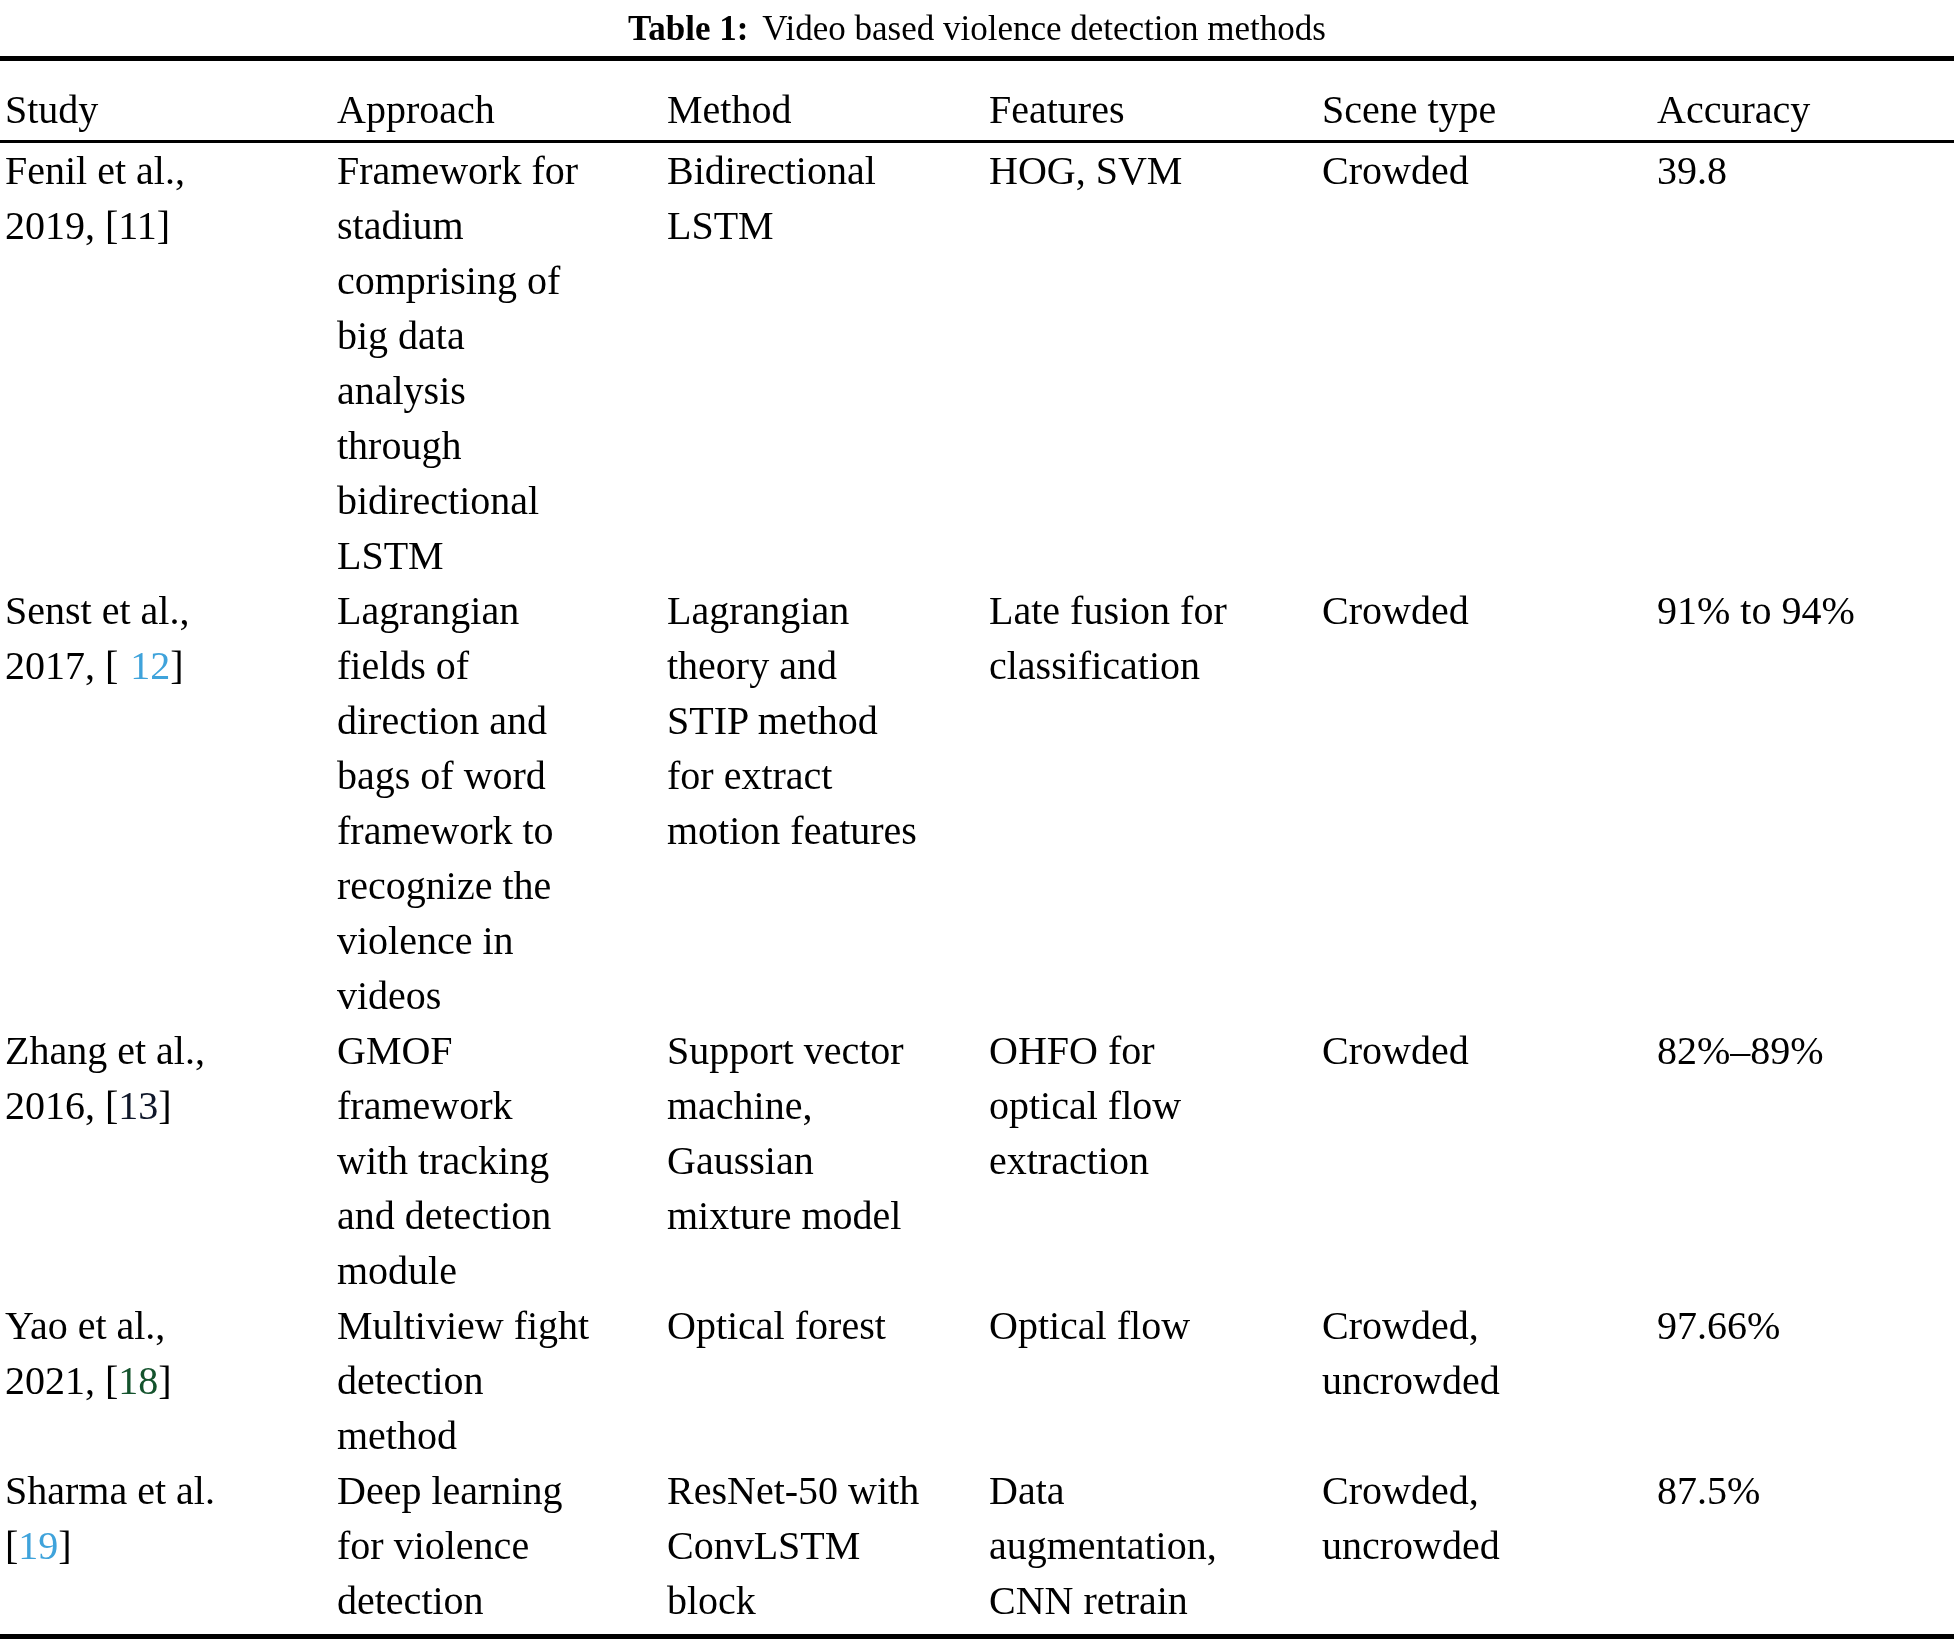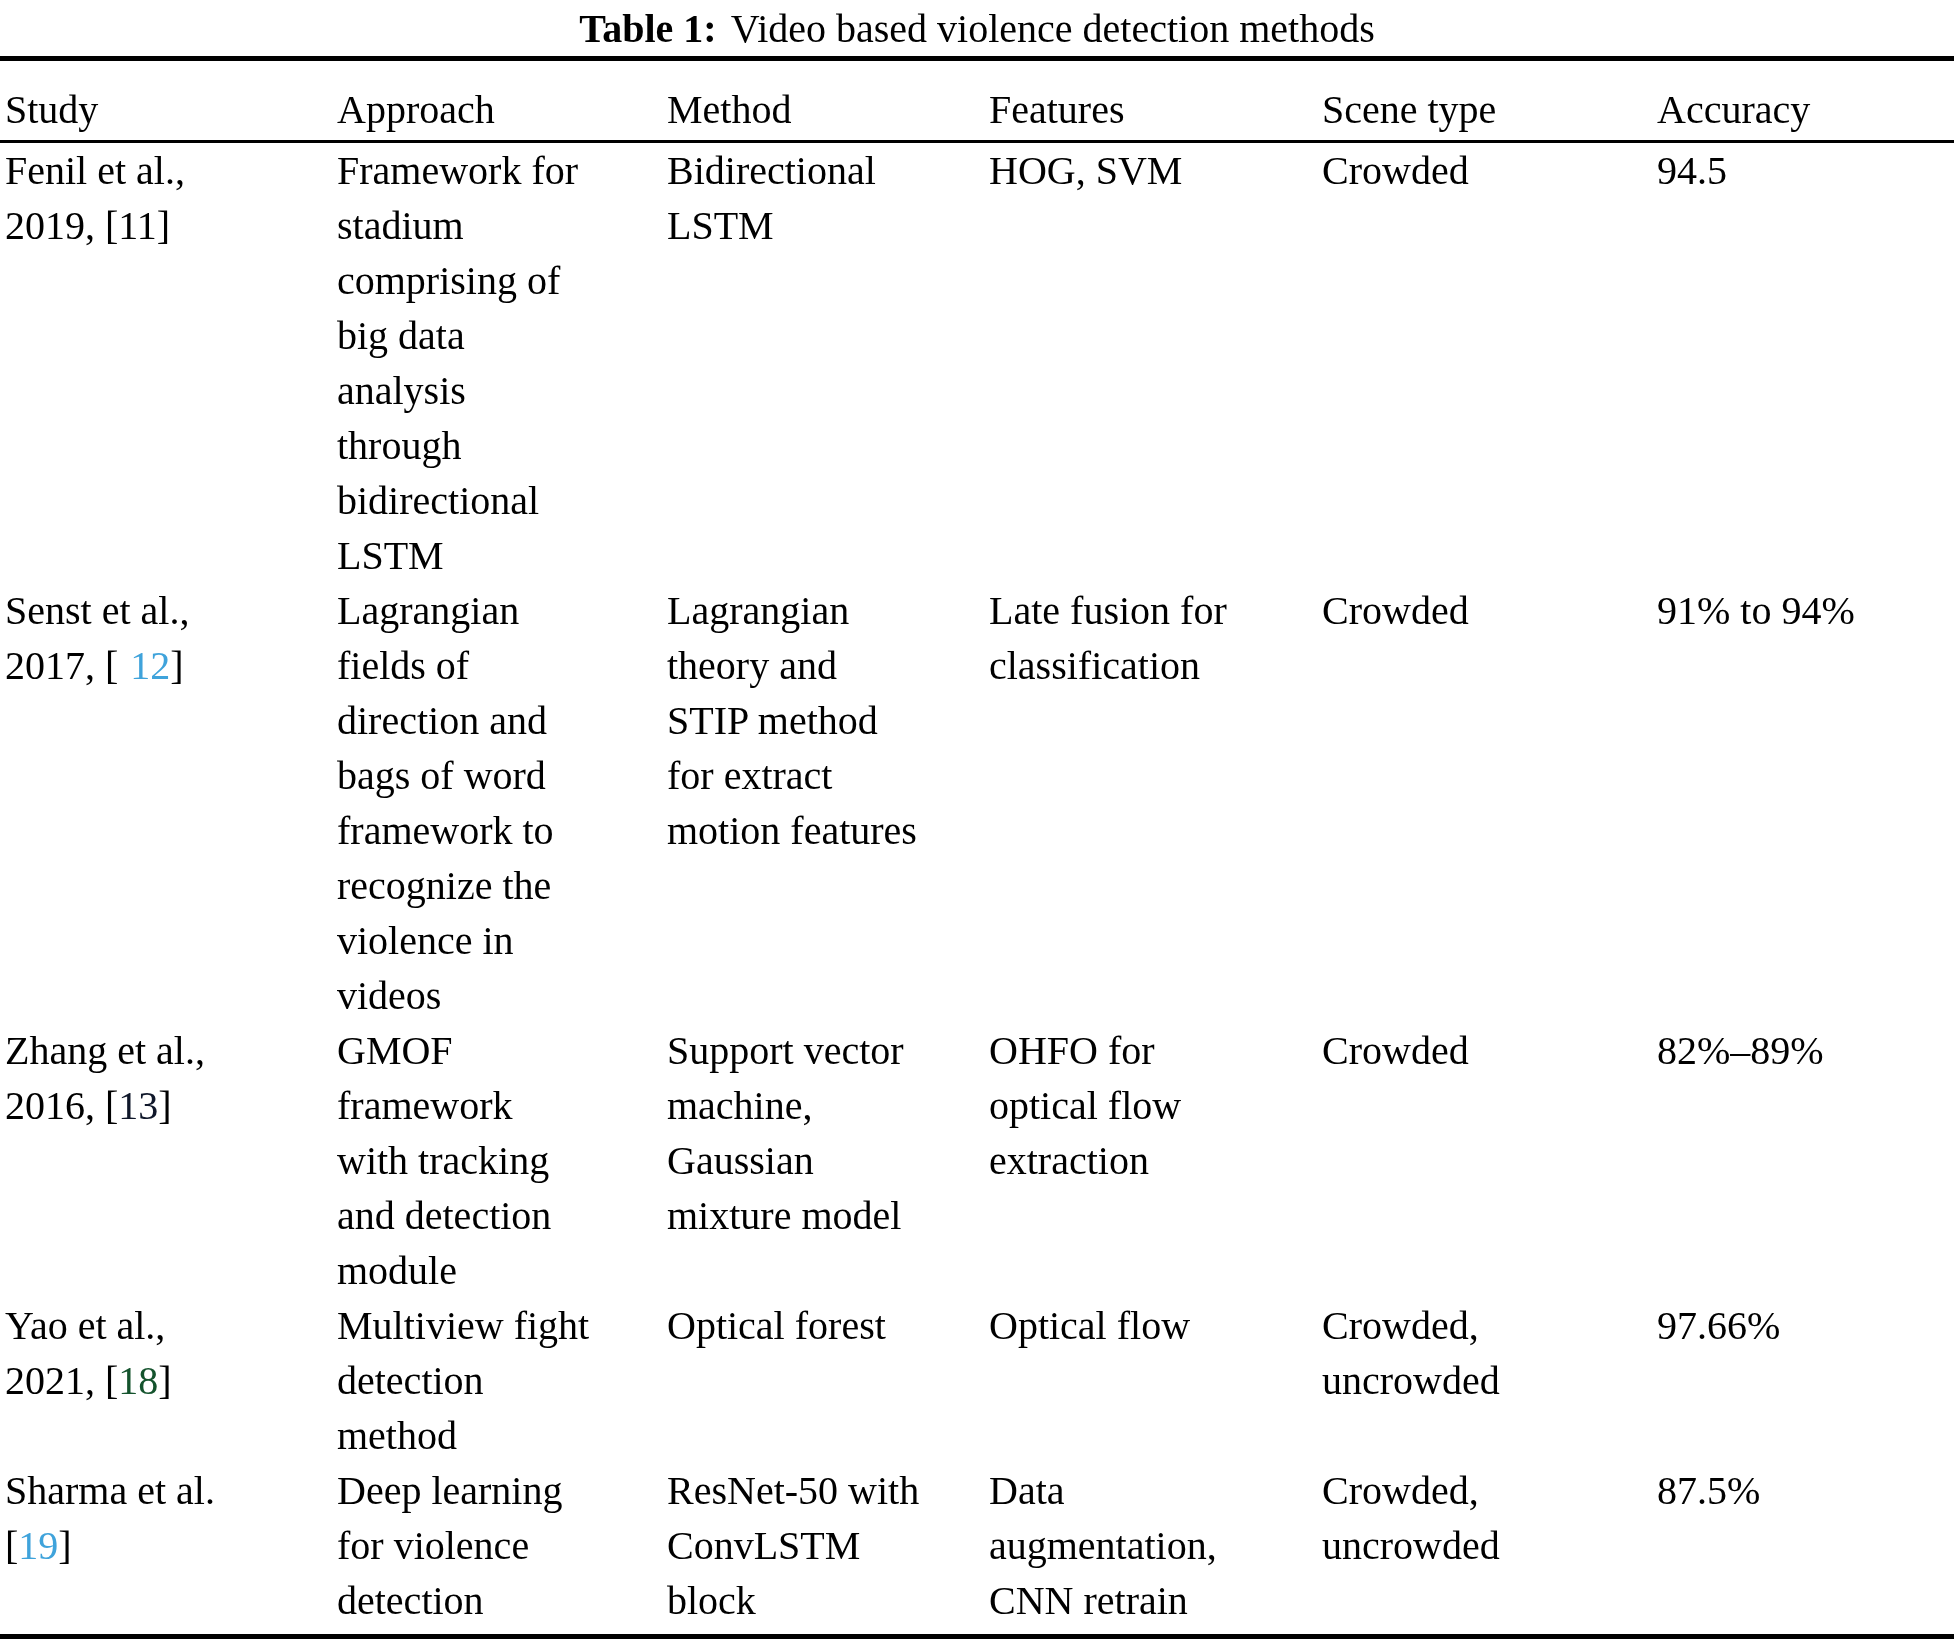--- a/index.html
+++ b/index.html
@@ -5,21 +5,21 @@
   html, body { margin: 0; padding: 0; background: #ffffff; }
   body {
     width: 1954px; height: 1650px; overflow: hidden;
     font-family: "Liberation Serif", "DejaVu Serif", serif;
     color: #000000;
     -webkit-font-smoothing: antialiased;
   }
   .caption {
     margin-top: 6px;
     text-align: center;
-    font-size: 40px;
+    font-size: 35px;
     line-height: 46px;
   }
   .caption-label { font-weight: bold; margin-right: 14px; }
   .rule { background: #000000; width: 1954px; }
   .rule-top { height: 5px; margin-top: 4px; }
   .rule-mid { height: 3px; }
   .rule-bottom { height: 5px; }
   .grid {
     display: grid;
     grid-template-columns: 337px 330px 322px 333px 335px 297px;
@@ -67,21 +67,21 @@
 comprising of
 big data
 analysis
 through
 bidirectional
 LSTM</div>
       <div class="cell">Bidirectional
 LSTM</div>
       <div class="cell">HOG, SVM</div>
       <div class="cell">Crowded</div>
-      <div class="cell">94.5</div>
+      <div class="cell">39.8</div>
     </div>
 
     <div class="grid row">
       <div class="cell"><span>Senst et al.,
 2017, [</span><span class="cite" style="color: rgb(63, 163, 219); margin-left: 12px;">12</span><span>]</span></div>
       <div class="cell">Lagrangian
 fields of
 direction and
 bags of word
 framework to

